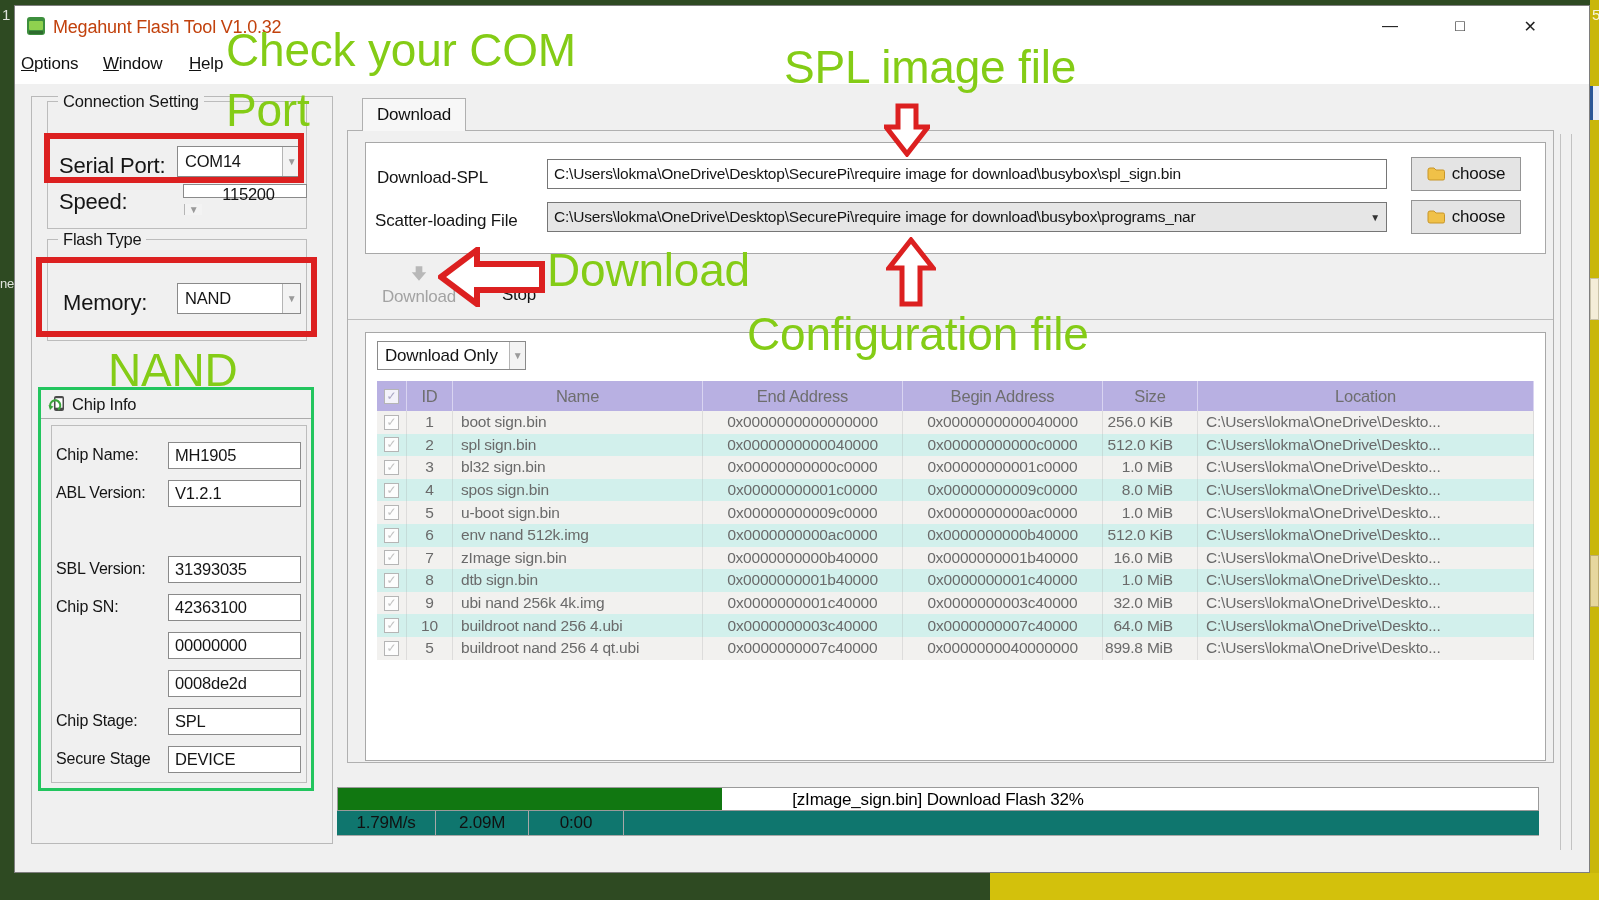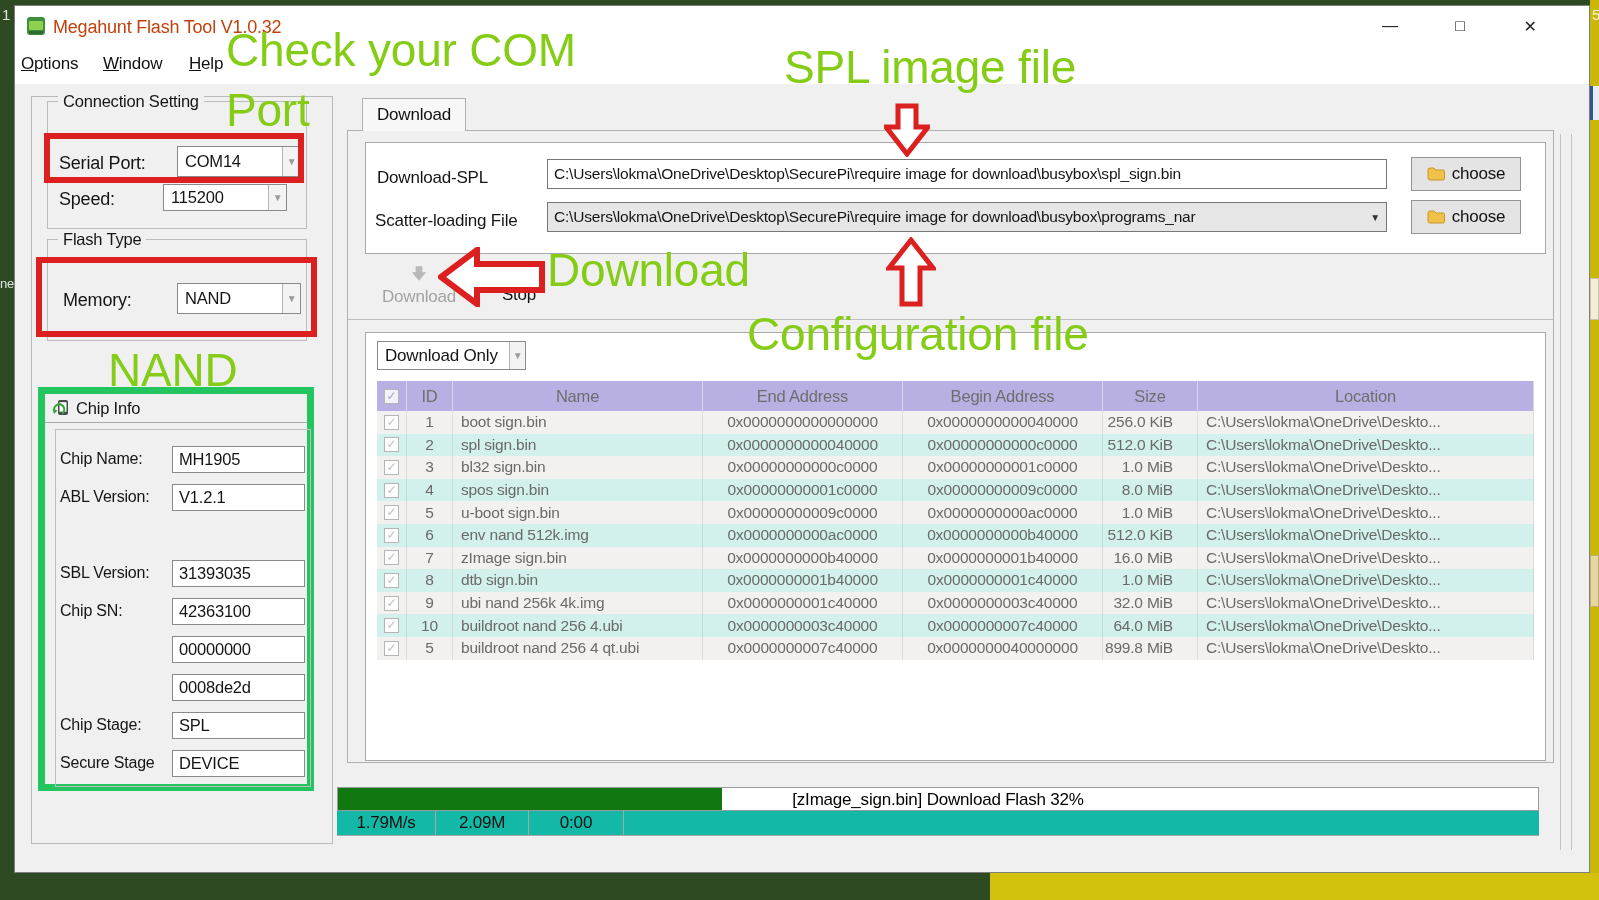--- a/index.html
+++ b/index.html
@@ -22,28 +22,28 @@
   .winbtn { position:absolute; top:4px; width:52px; height:32px; display:flex; align-items:center; justify-content:center; color:#222; }
   .menubar { position:absolute; left:0; top:42px; width:100%; height:36px; background:#ffffff; }
   .menu-item { position:absolute; top:6px; font-size:17px; color:#111; }
   .ul-first::first-letter { text-decoration:underline; }
   .client { position:absolute; left:0; top:78px; width:1574px; height:788px; background:#f0f0f0; }
 
   
   .left-outer { position:absolute; left:16px; top:90px; width:302px; height:748px; border:1px solid #b9b9b9; }
   .groupbox { position:absolute; border:1px solid #bcbcbc; }
   .legend { position:absolute; top:-10px; left:10px; background:#f0f0f0; padding:0 5px; font-size:16.5px; color:#151515; }
-  .fldlabel { position:absolute; font-size:18px; color:#151515; }
+  .fldlabel { position:absolute; font-size:22px; color:#151515; }
   .combo { position:absolute; background:#ffffff; border:1px solid #8a8a8a; display:flex; align-items:center; }
   .combo .val { flex:1; padding-left:7px; font-size:16.5px; color:#151515; }
   .combo .dd { width:18px; align-self:stretch; background:#f3f3f3; border-left:1px solid #b5b5b5;
                display:flex; align-items:center; justify-content:center; color:#9a9a9a; font-size:10px; }
 
   
-  .chip-panel { position:absolute; left:23px; top:381px; width:276px; height:404px; border:7px solid #22c55e; }
+  .chip-panel { position:absolute; left:23px; top:381px; width:276px; height:404px; border:3px solid #22c55e; }
   .chip-header { position:absolute; left:0; top:0; width:100%; height:29px; border-bottom:1px solid #ababab; display:flex; align-items:center; }
   .chip-header .txt { font-size:16.5px; color:#151515; margin-left:6px; }
   .chip-inner { position:absolute; left:10px; top:35px; width:256px; height:358px; border:1px solid #bdbdbd; }
   .chip-row { position:absolute; left:0; height:27px; width:100%; }
   .chip-label { position:absolute; left:4px; top:4px; font-size:16px; color:#151515; }
   .chip-input { position:absolute; left:116px; top:0; width:133px; height:27px; background:#fff; border:1px solid #8a8a8a;
                 font-size:16.5px; color:#151515; padding:3px 0 0 6px; }
 
   
   .tab { position:absolute; left:347px; top:92px; width:104px; height:33px; background:#f7f7f7;
@@ -85,21 +85,21 @@
   .c5 { width:95px; justify-content:flex-end; padding-right:24px; }
   .c6 { width:336px; padding-left:8px; }
   .cb { width:15px; height:15px; background:#fdfdfd; border:1px solid #b5b5b5; color:#c3c3c3;
         font-size:12px; line-height:13px; text-align:center; display:inline-block; }
   .thead .cb { background:#f3f2fa; color:#aaa7c4; }
 
   
   .progress { position:absolute; left:322px; top:781px; width:1202px; height:24px; background:#fff; border:1px solid #9a9a9a; }
   .progress-fill { position:absolute; left:0; top:0; height:100%; background:#117711; }
   .progress-text { position:absolute; width:100%; top:2px; text-align:center; font-size:17px; color:#000; }
-  .statusbar { position:absolute; left:322px; top:805px; width:1202px; height:25px; background:#14b8a6;
+  .statusbar { position:absolute; left:322px; top:805px; width:1202px; height:25px; background:#0f766e;
                border-bottom:1px solid #a8a8a8; display:flex; }
   .scell { border-right:1px solid #a8a8a8; display:flex; align-items:center; justify-content:center; font-size:17px; color:#111; }
 
   
   .annot { position:absolute; color:#84cc16; font-size:44px; line-height:1.0; white-space:nowrap; z-index:10; }
   .redrect { position:absolute; border:6px solid #dc2020; z-index:10; }
   .arrow { position:absolute; z-index:10; }
 </style>
 </head>
 <body>
@@ -141,21 +141,21 @@
 
     <div class="groupbox" style="left:32px; top:95px; width:260px; height:128px;">
       <span class="legend">Connection Setting</span>
     </div>
     <span class="fldlabel" style="left:44px; top:147px;">Serial Port:</span>
     <div class="combo" style="left:162px; top:140px; width:124px; height:31px;">
       <span class="val">COM14</span>
       <span class="dd">▼</span>
     </div>
     <span class="fldlabel" style="left:44px; top:183px;">Speed:</span>
-    <div class="combo" style="left:148px; top:178px; width:124px; height:27px;">
+    <div class="combo" style="left:168px; top:178px; width:124px; height:14px;flex-direction:column;">
       <span class="val">115200</span>
       <span class="dd">▼</span>
     </div>
 
     <div class="groupbox" style="left:32px; top:233px; width:260px; height:102px;">
       <span class="legend">Flash Type</span>
     </div>
     <span class="fldlabel" style="left:48px; top:284px;">Memory:</span>
     <div class="combo" style="left:162px; top:277px; width:124px; height:31px;">
       <span class="val">NAND</span>

